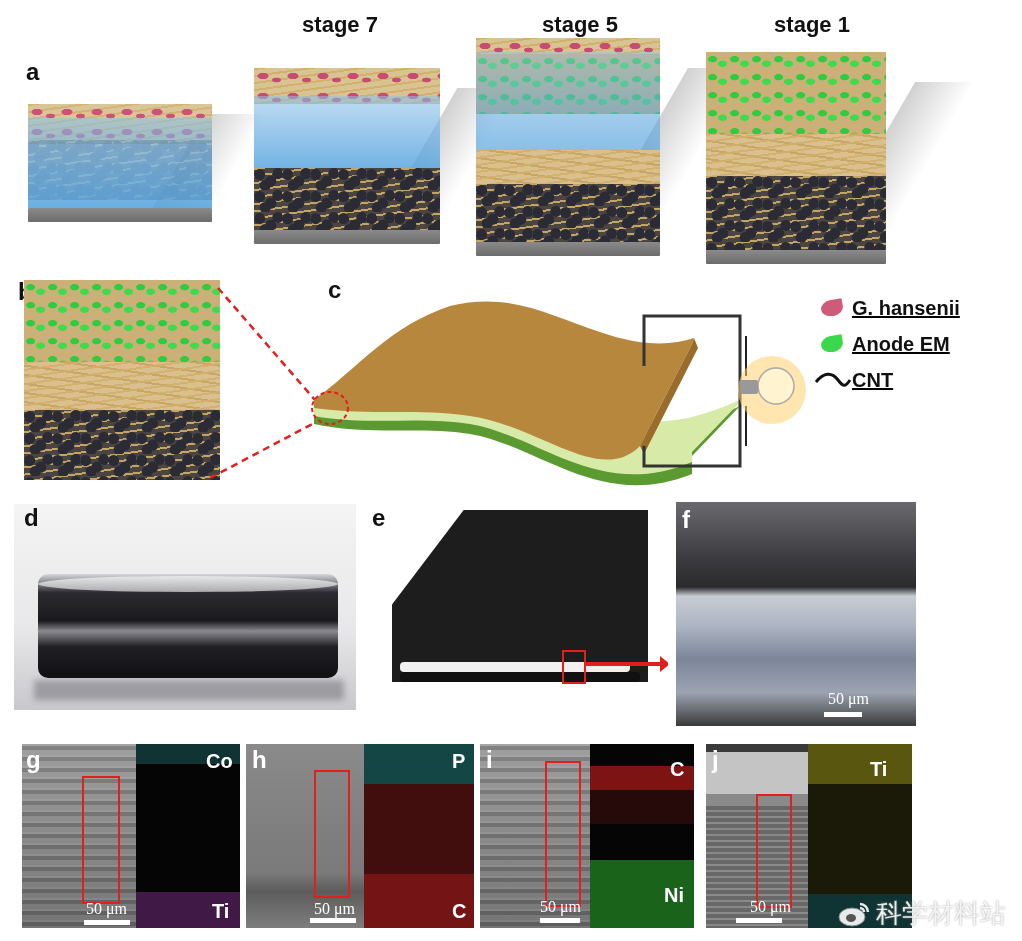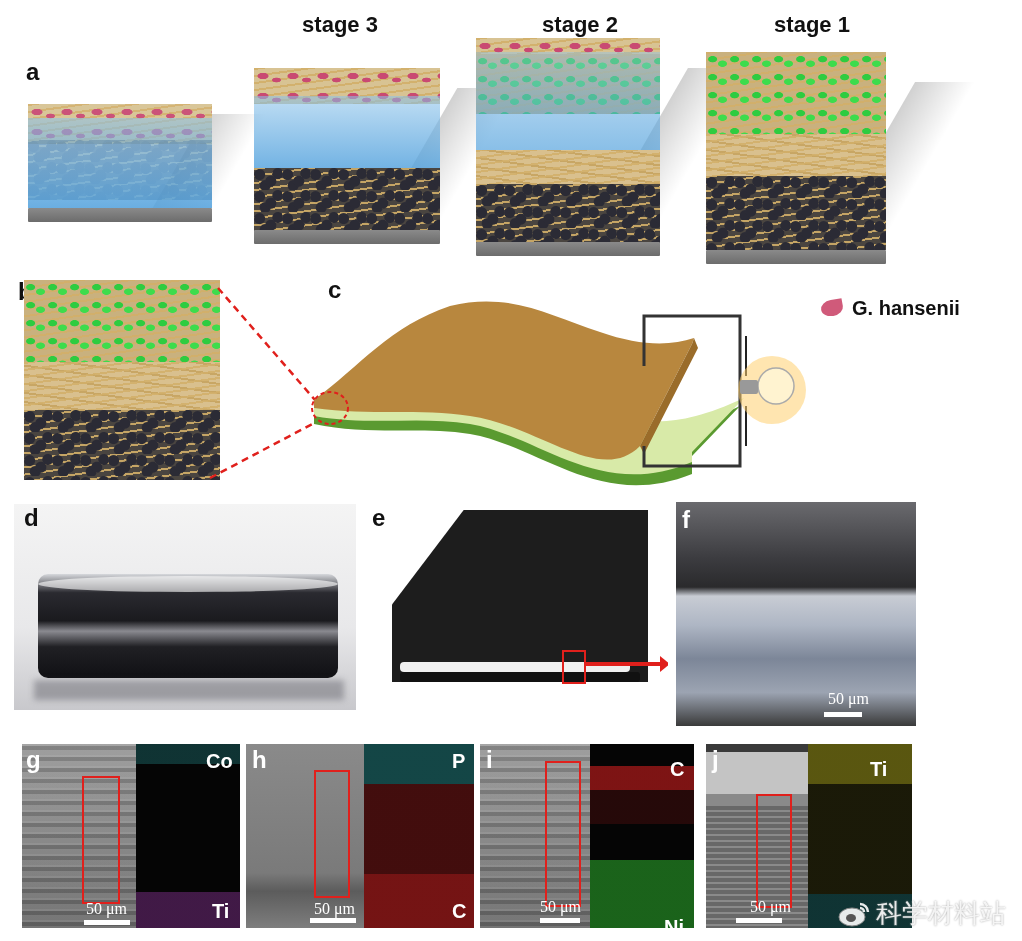--- a/index.html
+++ b/index.html
@@ -33,43 +33,43 @@
   .hans{background:
      radial-gradient(ellipse at 30% 40%, #c94a72 0 5px, transparent 6px),
      radial-gradient(ellipse at 75% 60%, #c94a72 0 4px, transparent 5px),
      repeating-linear-gradient(172deg, rgba(210,175,105,.9) 0 2px, transparent 2px 7px),
      #d8c393;
      background-size:30px 20px,30px 20px,auto,auto;}
   .medium{background:linear-gradient(rgba(140,195,235,.55),rgba(80,160,220,.85));}
   .shadow{position:absolute;background:linear-gradient(90deg,rgba(0,0,0,.18),rgba(0,0,0,0));transform:skewX(-30deg);}
   
   .legend{position:absolute;left:812px;top:290px;}
-  .legend-row{display:flex;align-items:center;height:36px;}
+  .legend-row{display:flex;align-items:center;height:36px;text-decoration:underline;}
   .legend-sym{width:40px;height:24px;display:flex;align-items:center;justify-content:center;}
   .legend-text{font-weight:bold;font-size:20px;color:#111;}
   .leaf{width:22px;height:16px;border-radius:50% 0 50% 50%;transform:rotate(-10deg);}
   .dot{width:16px;height:16px;border-radius:50%;}
   
   .photo{position:absolute;overflow:hidden;}
   .scalebar{position:absolute;height:5px;background:#fff;}
   .scale-text{position:absolute;font-family:"Liberation Serif",serif;color:#fff;font-size:16px;}
   .sem{background:
      repeating-linear-gradient(180deg, rgba(255,255,255,.12) 0 2px, rgba(0,0,0,.15) 2px 6px, rgba(255,255,255,.05) 6px 11px),
      linear-gradient(#9a9a9a,#6e6e6e);}
   .eds{background:#050505;}
   .redbox{position:absolute;border:2px solid #e0201c;box-sizing:border-box;}
   .elem{position:absolute;color:#fff;font-weight:bold;font-size:20px;}
   .watermark{position:absolute;left:838px;top:896px;color:rgba(255,255,255,.85);font-size:26px;text-shadow:0 0 2px #999;display:flex;align-items:center;gap:4px;}
 </style>
 </head>
 <body>
 
 <div class="panel-label" style="left:26px;top:60px;">a</div>
-<div class="stage-title" style="left:270px;top:12px;">stage 3</div>
-<div class="stage-title" style="left:510px;top:12px;">stage 2</div>
+<div class="stage-title" style="left:270px;top:12px;">stage 7</div>
+<div class="stage-title" style="left:510px;top:12px;">stage 5</div>
 <div class="stage-title" style="left:742px;top:12px;">stage 1</div>
 
 <div class="block" style="left:28px;top:104px;width:184px;height:120px;">
   <div class="shadow" style="left:150px;top:10px;width:60px;height:100px;"></div>
   <div class="top hans" style="top:0;height:40px;opacity:.95;"></div>
   <div class="top cathode" style="top:36px;height:60px;opacity:.55;"></div>
   <div class="top medium" style="top:14px;height:90px;"></div>
   <div class="base" style="left:0;top:104px;width:184px;"></div>
 </div>
 
@@ -129,20 +129,34 @@
   <circle cx="476" cy="90" r="18" fill="#fff3d0" stroke="#aaa" stroke-width="1.5"></circle>
   <rect x="440" y="84" width="18" height="14" rx="2" fill="#999"></rect>
 </svg>
 
 <div class="legend">
   <div class="legend-row">
     <div class="legend-sym">
         <div class="leaf" style="background:#d05a7a;"></div>
       </div>
     <span class="legend-text">G. hansenii</span>
+  </div>
+  <div class="legend-row">
+    <div class="legend-sym">
+        <div class="leaf" style="background:#3ad84a;"></div>
+      </div>
+    <span class="legend-text">Anode EM</span>
+  </div>
+  <div class="legend-row">
+    <div class="legend-sym">
+        <svg width="40" height="20">
+          <path d="M4 12 C12 2,20 2,26 10 S34 16,38 10" fill="none" stroke="#111" stroke-width="3"></path>
+        </svg>
+      </div>
+    <span class="legend-text">CNT</span>
   </div>
 </div>
 
 <div class="photo" style="left:14px;top:504px;width:342px;height:206px;background:linear-gradient(#f4f4f4,#e8e8ea 60%,#c8c8cc);">
   <div class="abs" style="left:24px;top:70px;width:300px;height:104px;border-radius:10px;background:linear-gradient(#d6d8dc 0,#2a2a30 18%,#1a1a1e 45%,#8a8a90 55%,#202024 70%,#101014 100%);"></div>
   <div class="abs" style="left:24px;top:72px;width:300px;height:16px;border-radius:50%;background:rgba(255,255,255,.6);"></div>
   <div class="abs" style="left:20px;top:176px;width:310px;height:20px;background:rgba(60,60,70,.35);filter:blur(3px);"></div>
 </div>
 <div class="panel-label" style="left:24px;top:506px;">d</div>
 
@@ -182,21 +196,21 @@
 <div class="elem" style="left:452px;top:900px;">C</div>
 <div class="scale-text" style="left:314px;top:900px;">50 μm</div>
 <div class="scalebar" style="left:310px;top:918px;width:46px;"></div>
 
 <div class="photo sem" style="left:480px;top:744px;width:110px;height:184px;"></div>
 <div class="photo eds" style="left:590px;top:744px;width:104px;height:184px;background:
   linear-gradient(transparent 0 22px, rgba(224,32,32,.55) 22px 46px, rgba(224,32,32,.15) 46px 80px, transparent 80px 116px, rgba(48,192,48,.5) 116px), #050505;"></div>
 <div class="panel-label white" style="left:486px;top:748px;">i</div>
 <div class="redbox" style="left:545px;top:761px;width:36px;height:146px;"></div>
 <div class="elem" style="left:670px;top:758px;">C</div>
-<div class="elem" style="left:664px;top:916px;">Ni</div>
+<div class="elem" style="left:664px;top:884px;">Ni</div>
 <div class="scale-text" style="left:540px;top:898px;">50 μm</div>
 <div class="scalebar" style="left:540px;top:918px;width:40px;"></div>
 
 <div class="photo sem" style="left:706px;top:744px;width:102px;height:184px;background:
   linear-gradient(#3a3a3a 0 8px, #c4c4c4 8px 50px, #8a8a8a 50px 60px, transparent 60px),
   repeating-linear-gradient(180deg, rgba(255,255,255,.12) 0 2px, rgba(0,0,0,.15) 2px 6px), #7a7a7a;"></div>
 <div class="photo eds" style="left:808px;top:744px;width:104px;height:184px;background:
   linear-gradient(rgba(216,208,32,.4) 0 40px, rgba(216,208,32,.1) 40px 150px, rgba(47,191,191,.25) 150px), #050505;"></div>
 <div class="panel-label white" style="left:712px;top:748px;">j</div>
 <div class="redbox" style="left:756px;top:794px;width:36px;height:114px;"></div>

